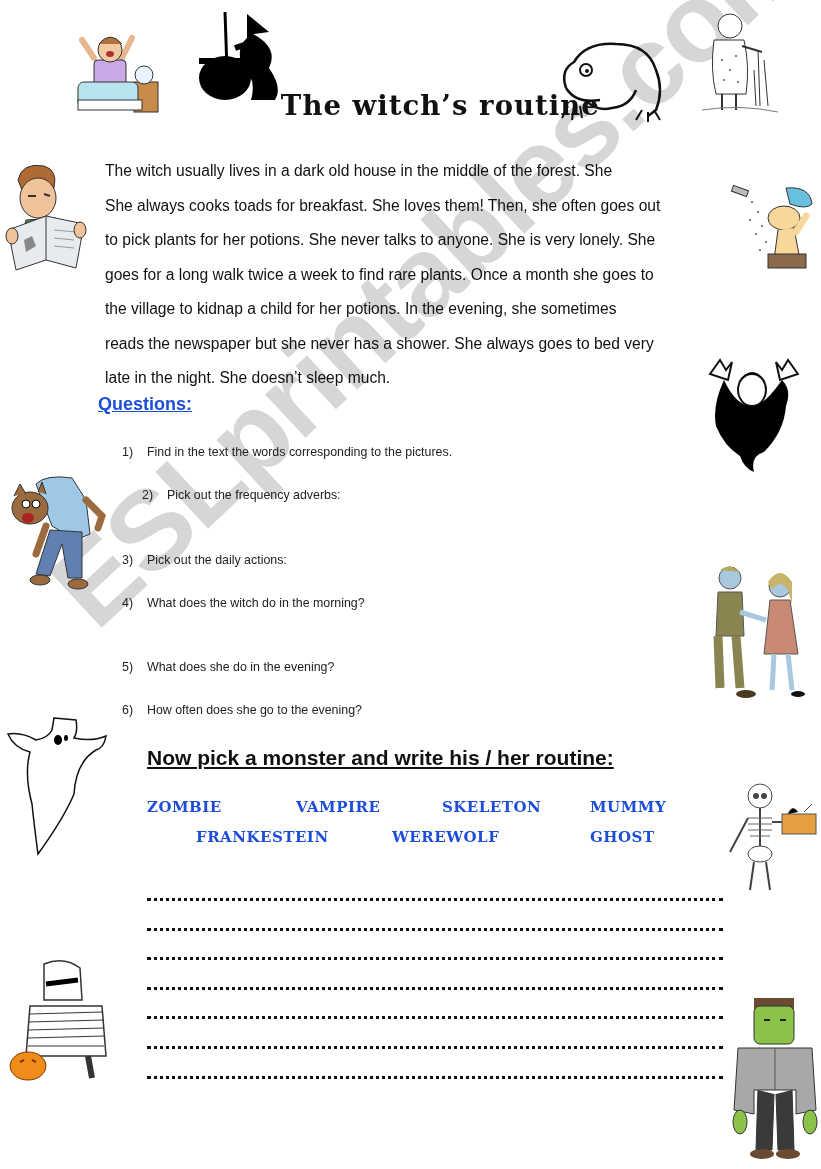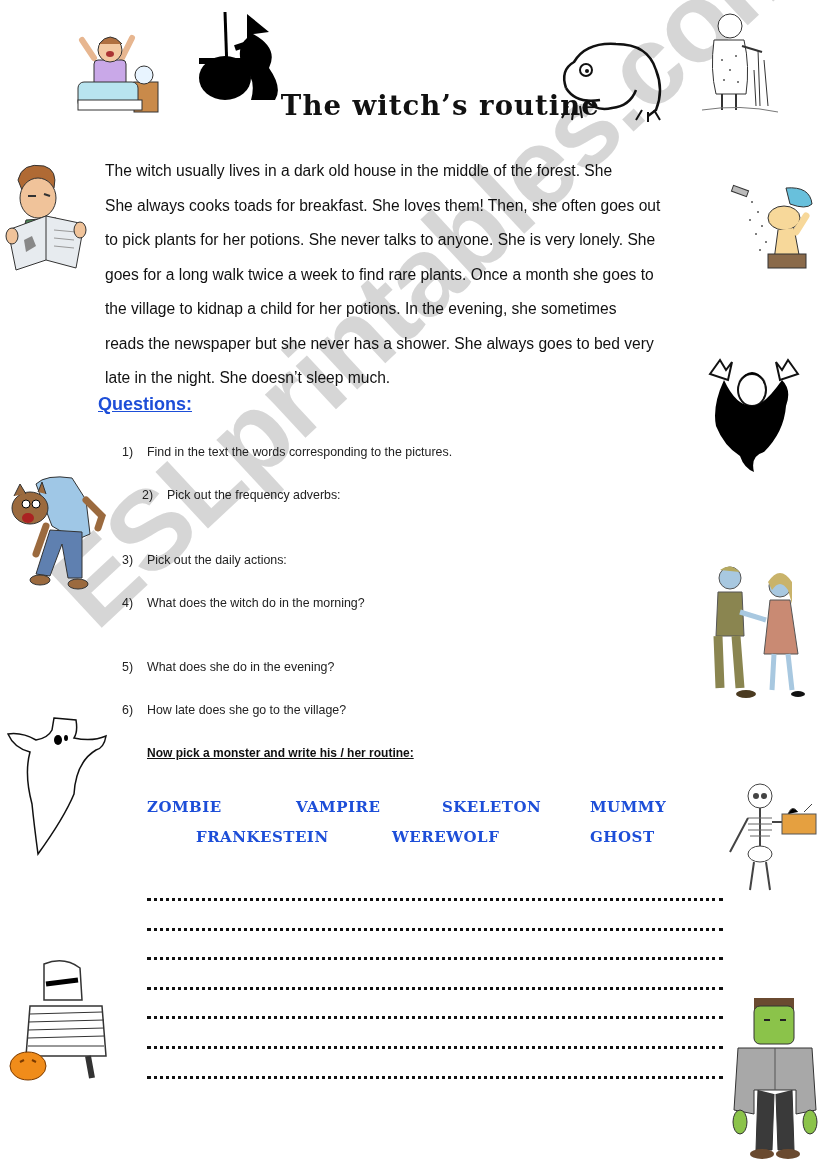--- a/index.html
+++ b/index.html
@@ -17,21 +17,21 @@
                font-size: 15.6px; line-height: 27.5px; color: #111; }
     .reading p { margin: 7px; white-space: nowrap; }
 
     
     .q-heading { left: 98px; top: 394px; font-family: "Liberation Sans", sans-serif;
                  font-weight: bold; font-size: 18px; text-decoration: underline; color: #1d4ed8; }
     .question { left: 122px; font-family: "Liberation Sans", sans-serif; font-size: 12.4px; color: #222; }
     .question .num { display: inline-block; width: 25px; }
 
     .task { left: 147px; top: 746px; font-family: "Liberation Sans", sans-serif; font-weight: bold;
-            font-size: 12px; text-decoration: underline; color: #111; }
+            font-size: 21px; text-decoration: underline; color: #111; }
 
     .monster { font-family: "DejaVu Serif", "Liberation Serif", serif; font-weight: bold;
                font-size: 15px; color: #1d4ed8; letter-spacing: 0.5px; }
 
     .writing-line { left: 147px; width: 576px; height: 0;
                     border-top: 3px dotted #111; }
 
     
     .watermark { left: 70px; top: 540px; font-family: "Liberation Sans", sans-serif; font-weight: bold;
                  font-size: 112px; color: #c9c9c9; opacity: 0.75; transform: rotate(-43deg);
@@ -261,21 +261,21 @@
 <div class="abs question" style="top:553px;">
   <span class="num">3)</span><span>Pick out the daily actions:</span>
 </div>
 <div class="abs question" style="top:596px;">
   <span class="num">4)</span><span>What does the witch do in the morning?</span>
 </div>
 <div class="abs question" style="top:660px;">
   <span class="num">5)</span><span>What does she do in the evening?</span>
 </div>
 <div class="abs question" style="top:703px;">
-  <span class="num">6)</span><span>How late does she go to the village?</span>
+  <span class="num">6)</span><span>How often does she go to the evening?</span>
 </div>
 
 <div class="abs task">Now pick a monster and write his / her routine:</div>
 
 <div class="abs monster" style="left:147px;top:798px;">ZOMBIE</div>
 <div class="abs monster" style="left:296px;top:798px;">VAMPIRE</div>
 <div class="abs monster" style="left:442px;top:798px;">SKELETON</div>
 <div class="abs monster" style="left:590px;top:798px;">MUMMY</div>
 <div class="abs monster" style="left:196px;top:828px;">FRANKESTEIN</div>
 <div class="abs monster" style="left:392px;top:828px;">WEREWOLF</div>

